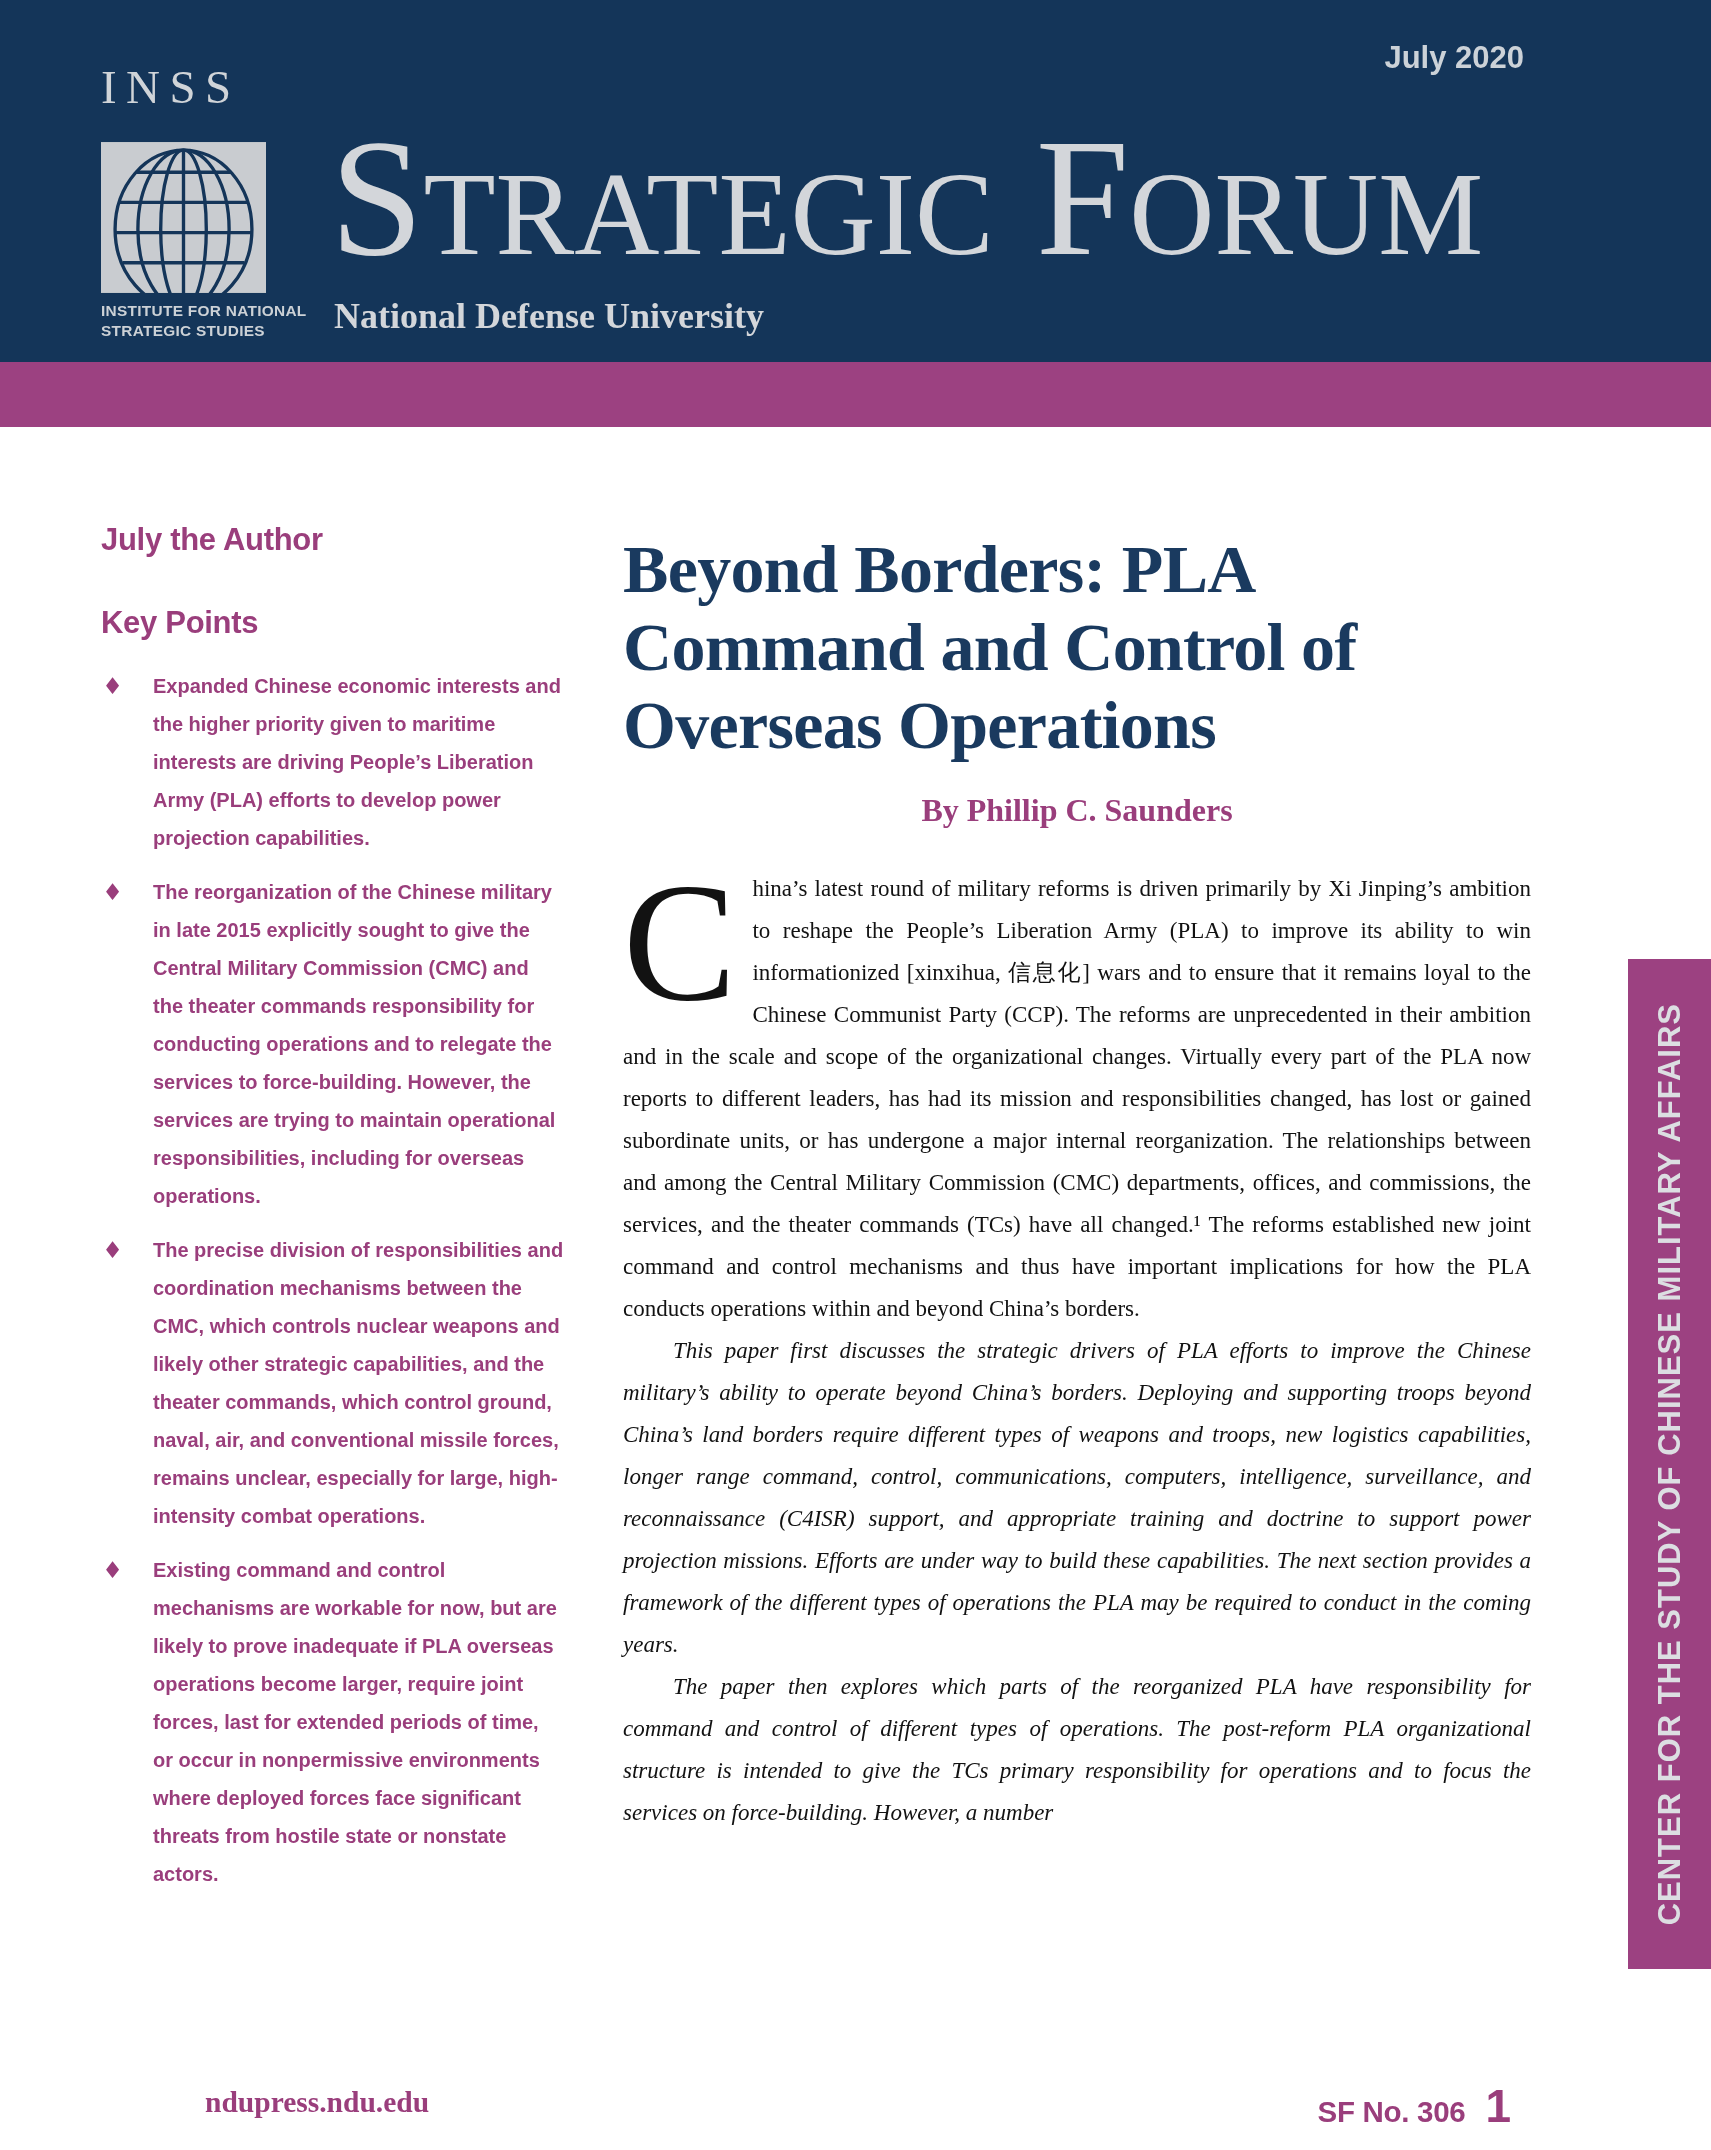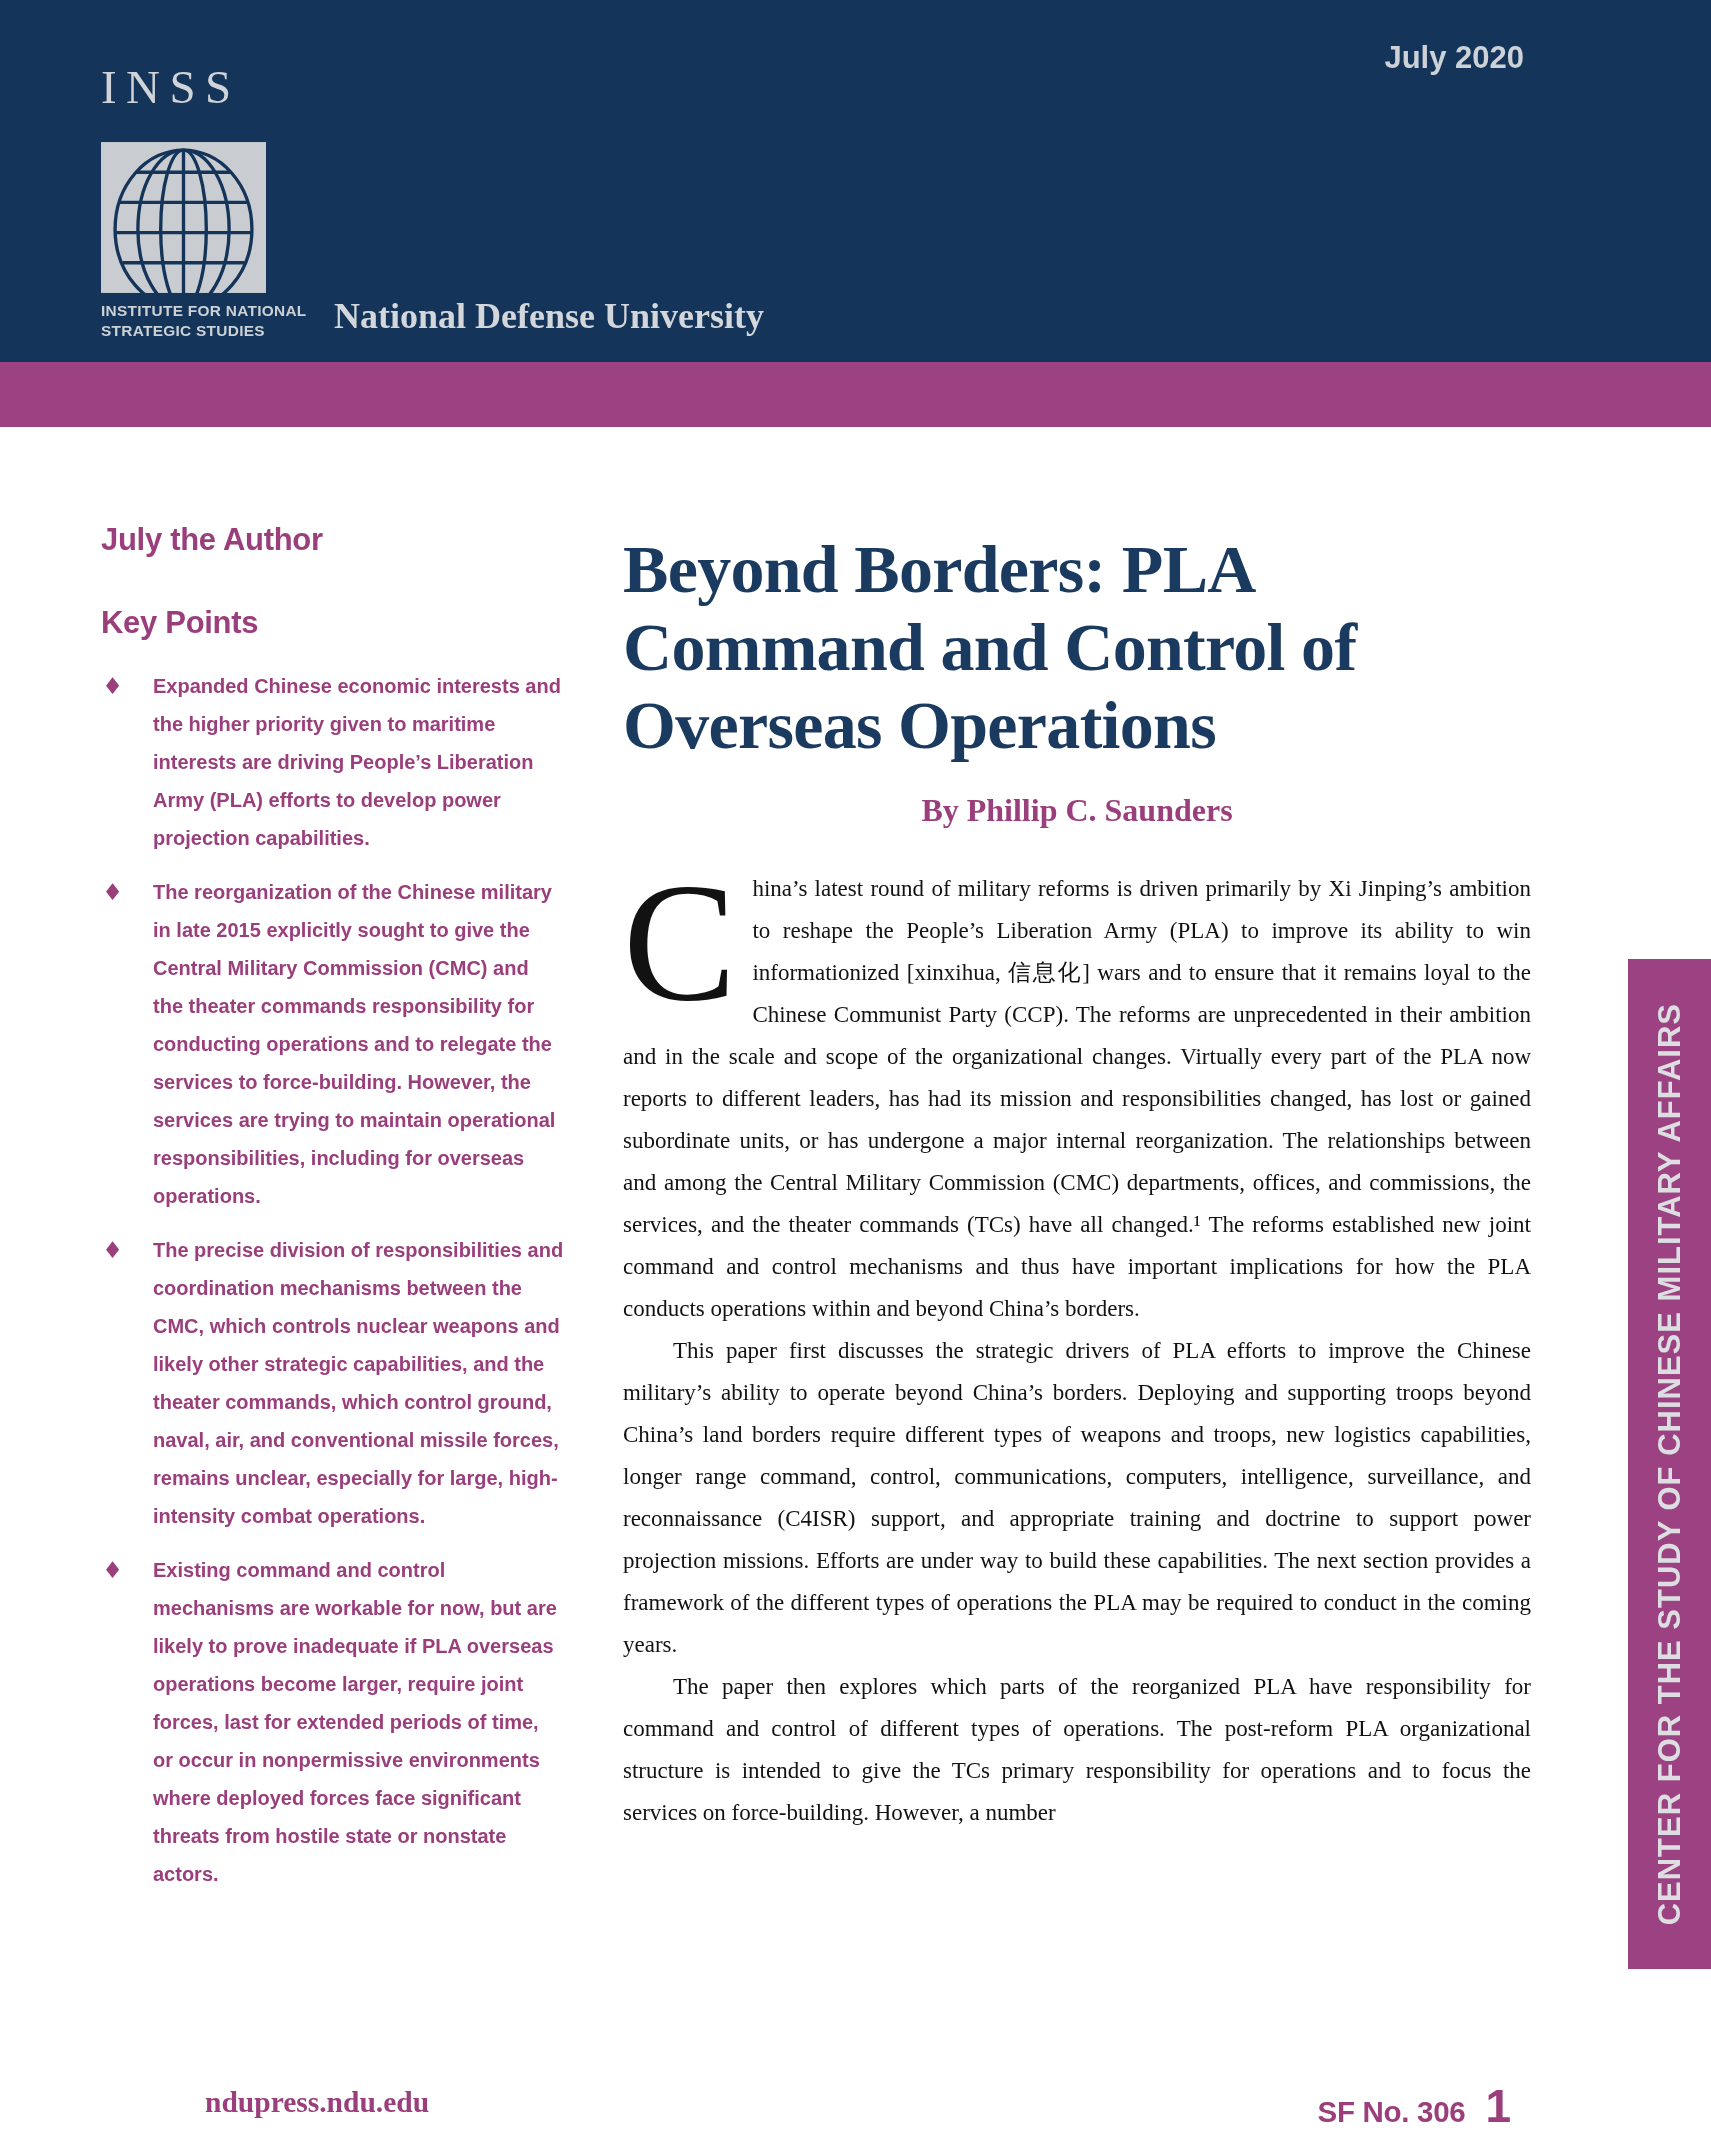--- a/index.html
+++ b/index.html
@@ -126,21 +126,21 @@
     margin: 0 0 39px 0;
     text-align: center;
   }
   .body-p {
     font: 400 23px/42px "Liberation Serif", serif;
     color: #121212;
     text-align: justify;
     margin: 0;
     hyphens: none;
   }
-  .body-p.indent { text-indent: 50px; }
+  .body-p.indent { text-indent: 50px; font-style: italic; }
   .dropcap {
     float: left;
     font-family: "Liberation Serif", serif;
     font-size: 170px;
     line-height: 0.78;
     padding: 8px 16px 0 0;
     color: #121212;
   }
 
   
@@ -219,20 +219,21 @@
         <line x1="21" y1="135" x2="225" y2="135"></line>
         <line x1="32" y1="180" x2="214" y2="180"></line>
       </g>
     </svg>
 
     <div class="logo-caption">
       <div>INSTITUTE FOR NATIONAL</div>
       <div>STRATEGIC STUDIES</div>
     </div>
 
+    <div class="pub-title">Strategic Forum</div>
     <div class="institution">National Defense University</div>
   </header>
 
   <div class="purple-band"></div>
 
   <aside class="left-col">
     <h2 class="side-heading">July the Author</h2>
 
     <h2 class="side-heading kp-heading">Key Points</h2>
     <ul class="kp-list">

